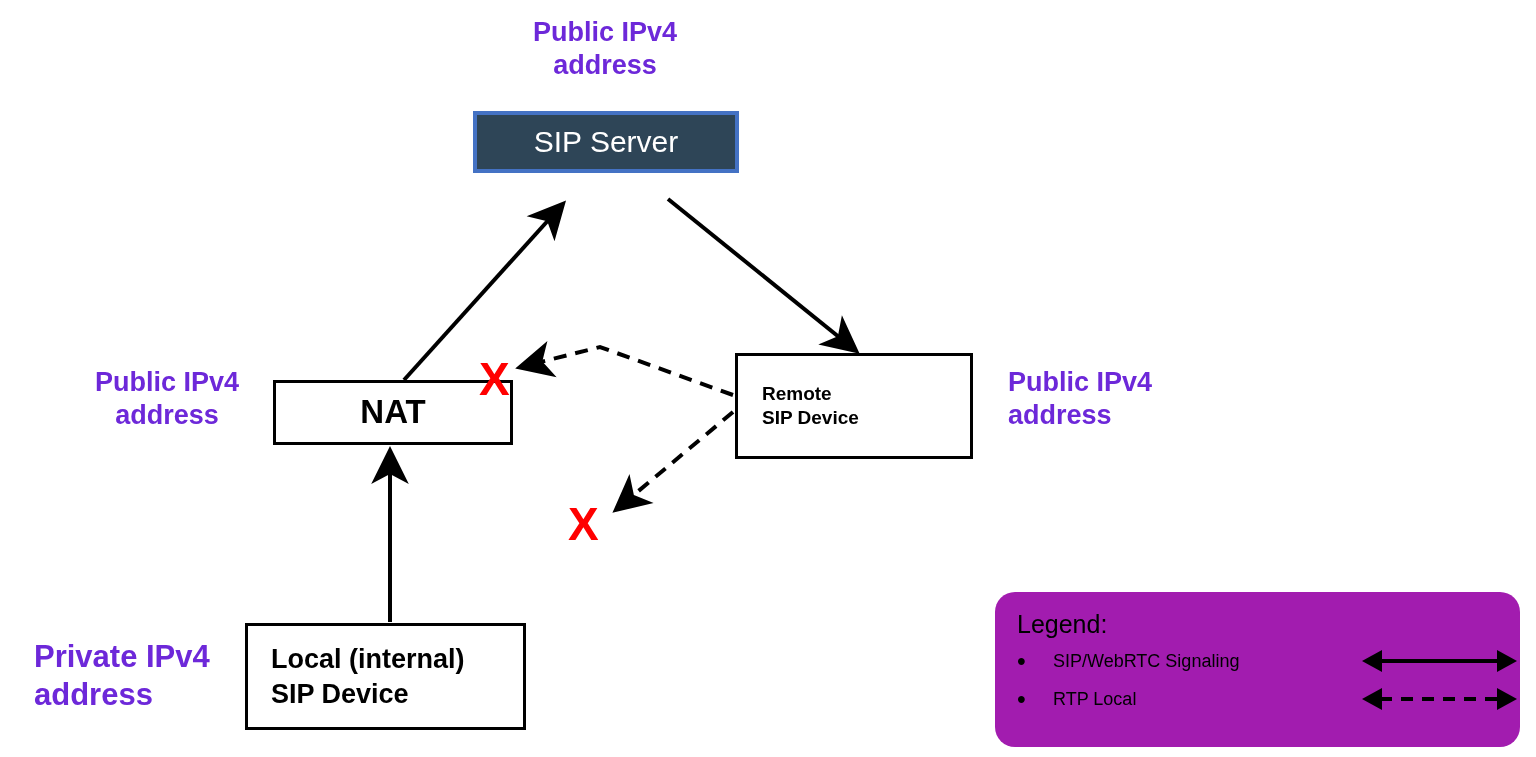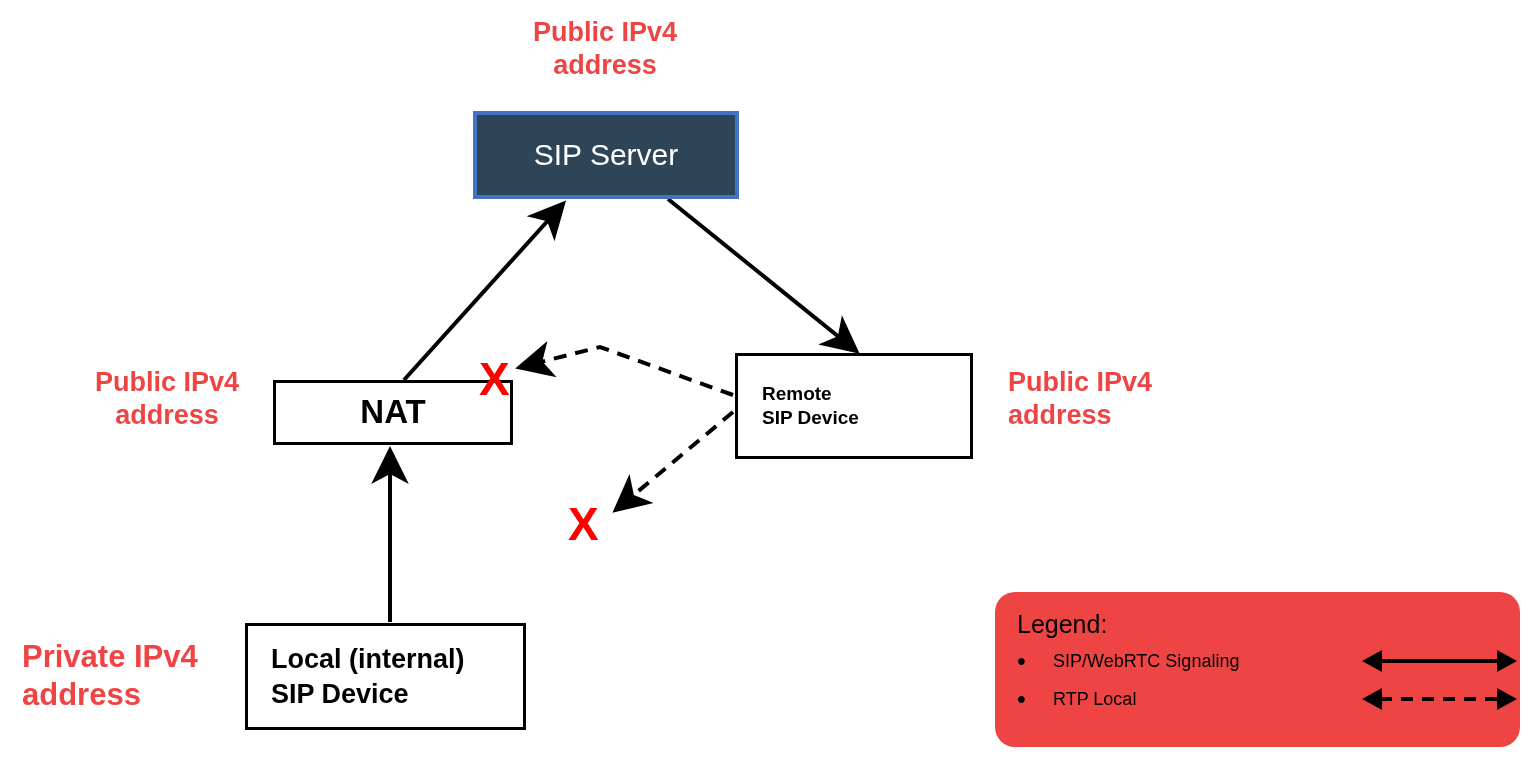--- a/index.html
+++ b/index.html
@@ -40,21 +40,21 @@
     font-weight: bold;
     color: #000000;
     line-height: 1.28;
     white-space: pre-line;
   }
 
   #node-sip-server {
     left: 473px;
     top: 111px;
     width: 266px;
-    height: 88px;
+    height: 62px;
     background: #2E4557;
     border: 4px solid #4472C4;
     justify-content: center;
   }
   #node-sip-server .node-label {
     color: #ffffff;
     font-size: 30px;
     font-weight: normal;
     text-align: center;
   }
@@ -94,21 +94,21 @@
   }
   #node-local-device .node-label {
     font-size: 27px;
     text-align: left;
   }
 
   
   .annotation {
     position: absolute;
     font-weight: bold;
-    color: #ef4444;
+    color: #6d28d9;
     line-height: 1.24;
     white-space: pre-line;
   }
   #label-server-addr {
     left: 474px;
     top: 16px;
     width: 262px;
     font-size: 27px;
     text-align: center;
   }
@@ -120,21 +120,21 @@
     text-align: center;
   }
   #label-remote-addr {
     left: 1008px;
     top: 366px;
     width: 240px;
     font-size: 27px;
     text-align: left;
   }
   #label-local-addr {
-    left: 22px;
+    left: 34px;
     top: 638px;
     width: 215px;
     font-size: 31px;
     text-align: left;
   }
 
   
   .blocked-mark {
     position: absolute;
     color: #FF0000;
@@ -146,21 +146,21 @@
   #blocked-nat { left: 479px; top: 356px; }
   #blocked-media { left: 568px; top: 501px; }
 
   
   #legend {
     position: absolute;
     left: 995px;
     top: 592px;
     width: 525px;
     height: 155px;
-    background: #ef4444;
+    background: #a21caf;
     border-radius: 20px;
     box-sizing: border-box;
   }
   #legend-title {
     position: absolute;
     left: 22px;
     top: 18px;
     font-size: 25px;
     color: #000000;
   }

